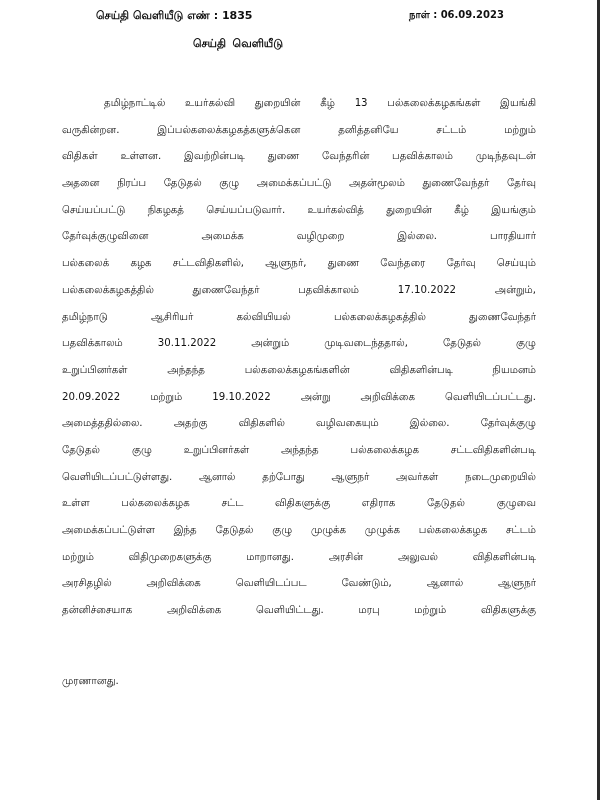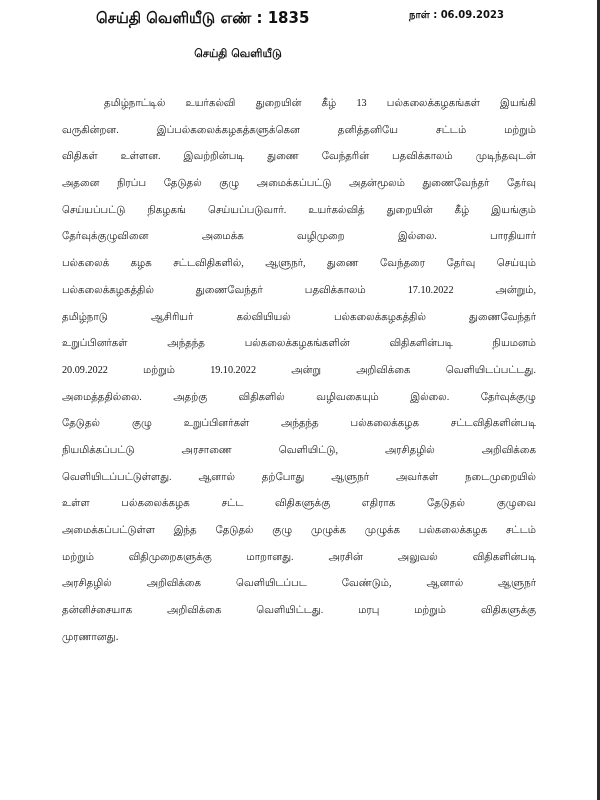--- a/index.html
+++ b/index.html
@@ -2,52 +2,52 @@
 <html><head>
 <meta charset="utf-8">
 <style>
   html, body { margin: 0; padding: 0; }
   body {
     width: 600px; height: 800px; background: #ffffff; position: relative; overflow: hidden;
     font-family: "DejaVu Sans", "Liberation Sans", sans-serif; color: #111111;
   }
   .page { position: absolute; left: 0; top: 0; width: 597px; height: 800px; background: #fff; }
   .edge { position: absolute; right: 0; top: 0; width: 3px; height: 800px; background: #2a2a2a; }
-  .hdr-left { position: absolute; left: 96px; top: 9px; font-size: 15px; font-weight: bold; white-space: nowrap; }
+  .hdr-left { position: absolute; left: 96px; top: 9px; font-size: 11px; font-weight: bold; white-space: nowrap; }
   .hdr-right { position: absolute; left: 409px; top: 9px; font-size: 10px; font-weight: bold; white-space: nowrap; }
-  .title { position: absolute; left: 0; width: 476px; top: 47px; text-align: center; font-size: 11px; font-weight: bold; }
+  .title { position: absolute; left: 0; width: 476px; top: 38px; text-align: center; font-size: 11px; font-weight: bold; font-family: Liberation Mono, monospace; }
   .body-text { position: absolute; left: 62px; top: 90px; width: 474px; }
   .line { height: 26.7px; line-height: 26.7px; font-size: 10.2px; white-space: nowrap; overflow: hidden; }
-  .line.just { text-align: justify; text-align-last: justify; font-family: Liberation Serif, serif; }
+  .line.just { text-align: justify; text-align-last: justify; }
   .line.indent { padding-left: 42px; }
-  .line.last { text-align: left; text-align-last: left; }
+  .line.last { text-align: left; text-align-last: left; margin-top: 44px; }
 </style>
 </head>
 <body>
 
 <div class="page">
   <div class="hdr-left">செய்தி வெளியீடு எண் : 1835</div>
   <div class="hdr-right">நாள் : 06.09.2023</div>
   <div class="title">செய்தி வெளியீடு</div>
 
   <div class="body-text">
     <div class="line just indent">தமிழ்நாட்டில் உயர்கல்வி துறையின் கீழ் 13 பல்கலைக்கழகங்கள் இயங்கி</div>
     <div class="line just">வருகின்றன.  இப்பல்கலைக்கழகத்களுக்கென தனித்தனியே சட்டம் மற்றும்</div>
     <div class="line just">விதிகள் உள்ளன. இவற்றின்படி துணை வேந்தரின் பதவிக்காலம் முடிந்தவுடன்</div>
     <div class="line just">அதனை நிரப்ப தேடுதல் குழு அமைக்கப்பட்டு அதன்மூலம் துணைவேந்தர் தேர்வு</div>
-    <div class="line just">செய்யப்பட்டு நிகழகங் செய்யப்படுவார்.  உயர்கல்வித் துறையின் கீழ் இயங்கும்</div>
+    <div class="line just">செய்யப்பட்டு நிகழகத் செய்யப்படுவார்.  உயர்கல்வித் துறையின் கீழ் இயங்கும்</div>
     <div class="line just">தேர்வுக்குழுவினை அமைக்க வழிமுறை இல்லை. பாரதியார்</div>
     <div class="line just">பல்கலைக் கழக சட்டவிதிகளில், ஆளுநர், துணை வேந்தரை தேர்வு செய்யும்</div>
     <div class="line just">பல்கலைக்கழகத்தில் துணைவேந்தர் பதவிக்காலம் 17.10.2022 அன்றும்,</div>
     <div class="line just">தமிழ்நாடு ஆசிரியர் கல்வியியல் பல்கலைக்கழகத்தில் துணைவேந்தர்</div>
+    <div class="line just">பதவிக்காலம் 30.11.2022 அன்றும் முடிவடைந்ததால், தேடுதல் குழு</div>
     <div class="line just">உறுப்பினர்கள் அந்தந்த பல்கலைக்கழகங்களின் விதிகளின்படி நியமனம்</div>
     <div class="line just">20.09.2022 மற்றும் 19.10.2022 அன்று அறிவிக்கை வெளியிடப்பட்டது.</div>
     <div class="line just">அமைத்ததில்லை.  அதற்கு விதிகளில் வழிவகையும் இல்லை. தேர்வுக்குழு</div>
     <div class="line just">தேடுதல் குழு உறுப்பினர்கள் அந்தந்த பல்கலைக்கழக சட்டவிதிகளின்படி</div>
-    <div class="line just">நியமிக்கப்பட்டு அரசாணை வெளியிட்டு, அரசிதழில் அறிவிக்கை</div>
     <div class="line just">வெளியிடப்பட்டுள்ளது.  ஆனால் தற்போது ஆளுநர் அவர்கள் நடைமுறையில்</div>
     <div class="line just">உள்ள பல்கலைக்கழக சட்ட விதிகளுக்கு எதிராக தேடுதல் குழுவை</div>
     <div class="line just">அமைக்கப்பட்டுள்ள இந்த தேடுதல் குழு முழுக்க முழுக்க பல்கலைக்கழக சட்டம்</div>
     <div class="line just">மற்றும் விதிமுறைகளுக்கு மாறானது. அரசின் அலுவல் விதிகளின்படி</div>
     <div class="line just">அரசிதழில் அறிவிக்கை வெளியிடப்பட வேண்டும், ஆனால் ஆளுநர்</div>
     <div class="line just">தன்னிச்சையாக அறிவிக்கை வெளியிட்டது. மரபு மற்றும் விதிகளுக்கு</div>
     <div class="line last">முரணானது.</div>
   </div>
 </div>
 <div class="edge"></div>

